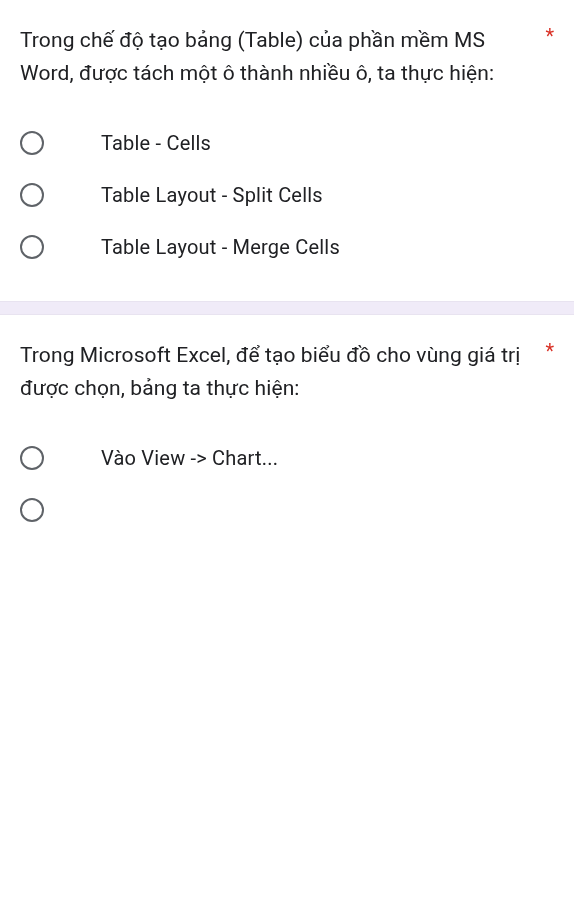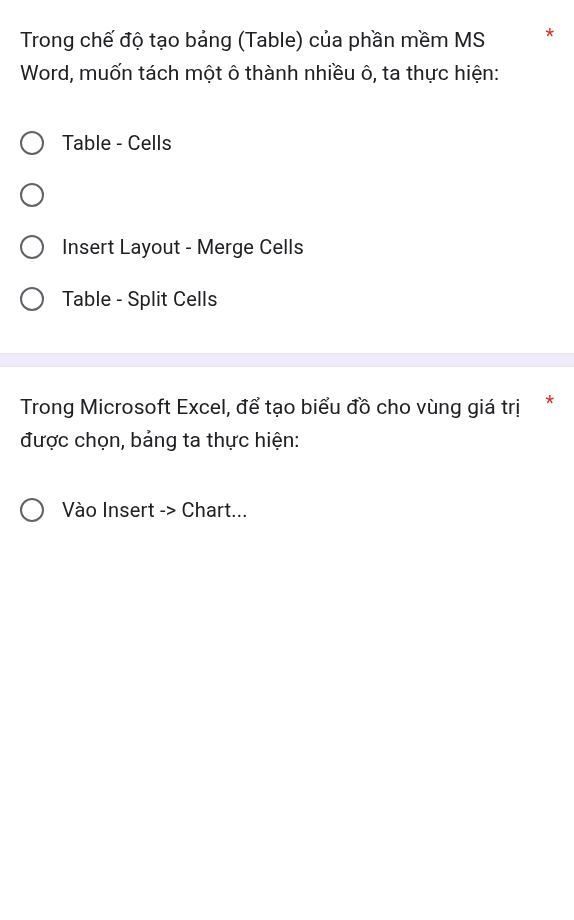--- a/index.html
+++ b/index.html
@@ -38,20 +38,21 @@
     .options {
       display: flex;
       flex-direction: column;
       gap: 0;
     }
     .option {
       display: flex;
       align-items: center;
       padding: 14px 0;
       cursor: pointer;
+      gap: 39px;
     }
     .radio-icon {
       width: 24px;
       height: 24px;
       border: 2.5px solid #5f6368;
       border-radius: 50%;
       flex-shrink: 0;
       margin-right: 18px;
     }
     .option-label {
@@ -64,48 +65,48 @@
       background: #f0ebf8;
       border-top: 1px solid #e8e3f0;
       border-bottom: 1px solid #e8e3f0;
     }
   </style>
 </head>
 <body>
 
 <div class="question-card">
   <div class="question-header">
-    <div class="question-text">Trong chế độ tạo bảng (Table) của phần mềm MS Word, muốn tách một ô thành nhiều ô, ta thực hiện:</div>
+    <div class="question-text">Trong chế độ tạo bảng (Table) của phần mềm MS Word, được tách một ô thành nhiều ô, ta thực hiện:</div>
     <div class="required-asterisk">*</div>
   </div>
   <div class="options">
     <div class="option">
       <span class="radio-icon"></span>
       <span class="option-label">Table - Cells</span>
     </div>
     <div class="option">
       <span class="radio-icon"></span>
+      <span class="option-label">Table Layout - Split Cells</span>
     </div>
     <div class="option">
       <span class="radio-icon"></span>
-      <span class="option-label">Insert Layout - Merge Cells</span>
-    </div>
-    <div class="option">
-      <span class="radio-icon"></span>
-      <span class="option-label">Table - Split Cells</span>
+      <span class="option-label">Table Layout - Merge Cells</span>
     </div>
   </div>
 </div>
 
 <div class="divider"></div>
 
 <div class="question-card">
   <div class="question-header">
     <div class="question-text">Trong Microsoft Excel, để tạo biểu đồ cho vùng giá trị được chọn, bảng ta thực hiện:</div>
     <div class="required-asterisk">*</div>
   </div>
   <div class="options">
     <div class="option">
       <span class="radio-icon"></span>
-      <span class="option-label">Vào Insert -&gt; Chart...</span>
+      <span class="option-label">Vào View -&gt; Chart...</span>
+    </div>
+    <div class="option">
+      <span class="radio-icon"></span>
     </div>
   </div>
 </div>
 
 </body></html>

